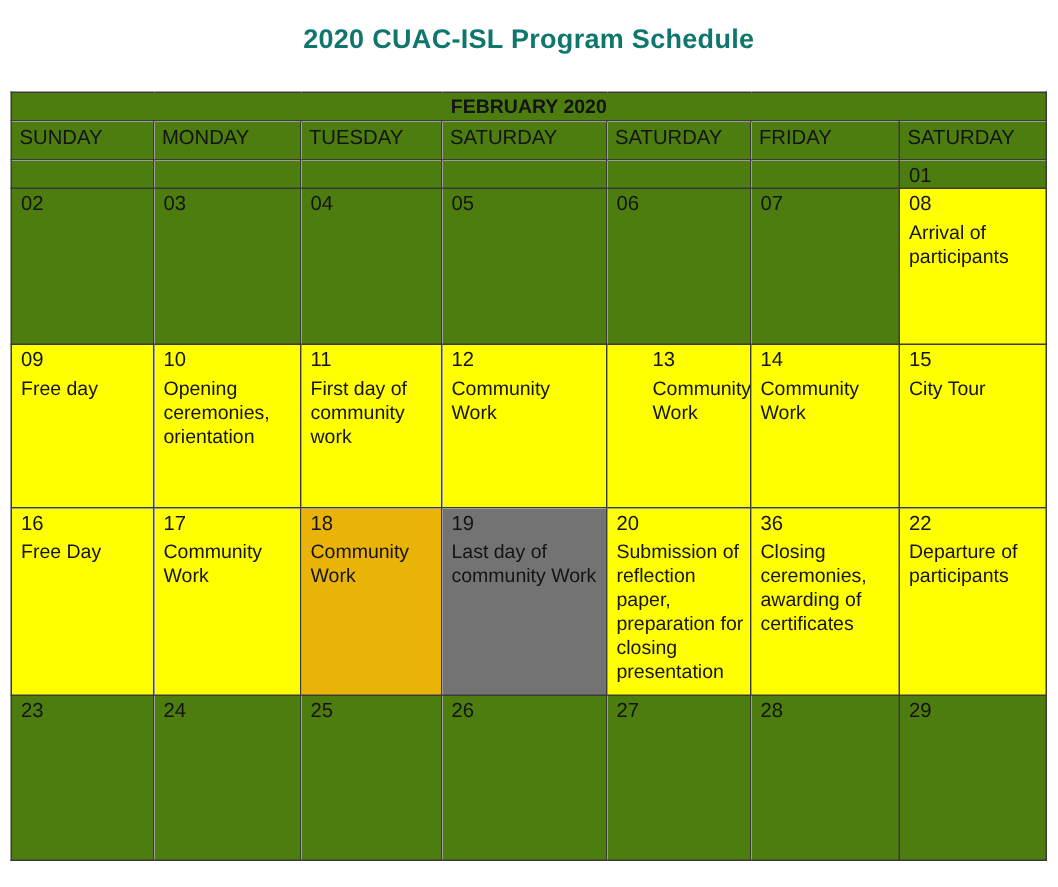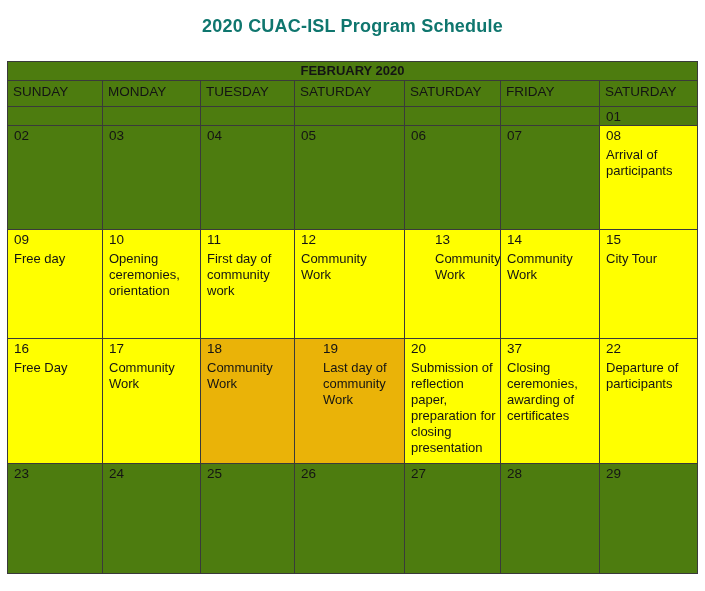--- a/index.html
+++ b/index.html
@@ -149,30 +149,30 @@
           <div class="event">Free Day</div>
         </td>
         <td style="background: rgb(255, 255, 0);">
           <div class="daynum">17</div>
           <div class="event">Community Work</div>
         </td>
         <td style="background: #eab308;">
           <div class="daynum">18</div>
           <div class="event">Community Work</div>
         </td>
-        <td style="background: #eab308; padding-left: 22px;">
+        <td style="background: #737373;">
           <div class="daynum">19</div>
           <div class="event">Last day of community Work</div>
         </td>
         <td style="background: rgb(255, 255, 0);">
           <div class="daynum">20</div>
           <div class="event">Submission of reflection paper, preparation for closing presentation</div>
         </td>
         <td style="background: rgb(255, 255, 0);">
-          <div class="daynum">37</div>
+          <div class="daynum">36</div>
           <div class="event">Closing ceremonies, awarding of certificates</div>
         </td>
         <td style="background: rgb(255, 255, 0);">
           <div class="daynum">22</div>
           <div class="event">Departure of participants</div>
         </td>
       </tr>
       <tr class="wk4">
         <td>
           <div class="daynum">23</div>

